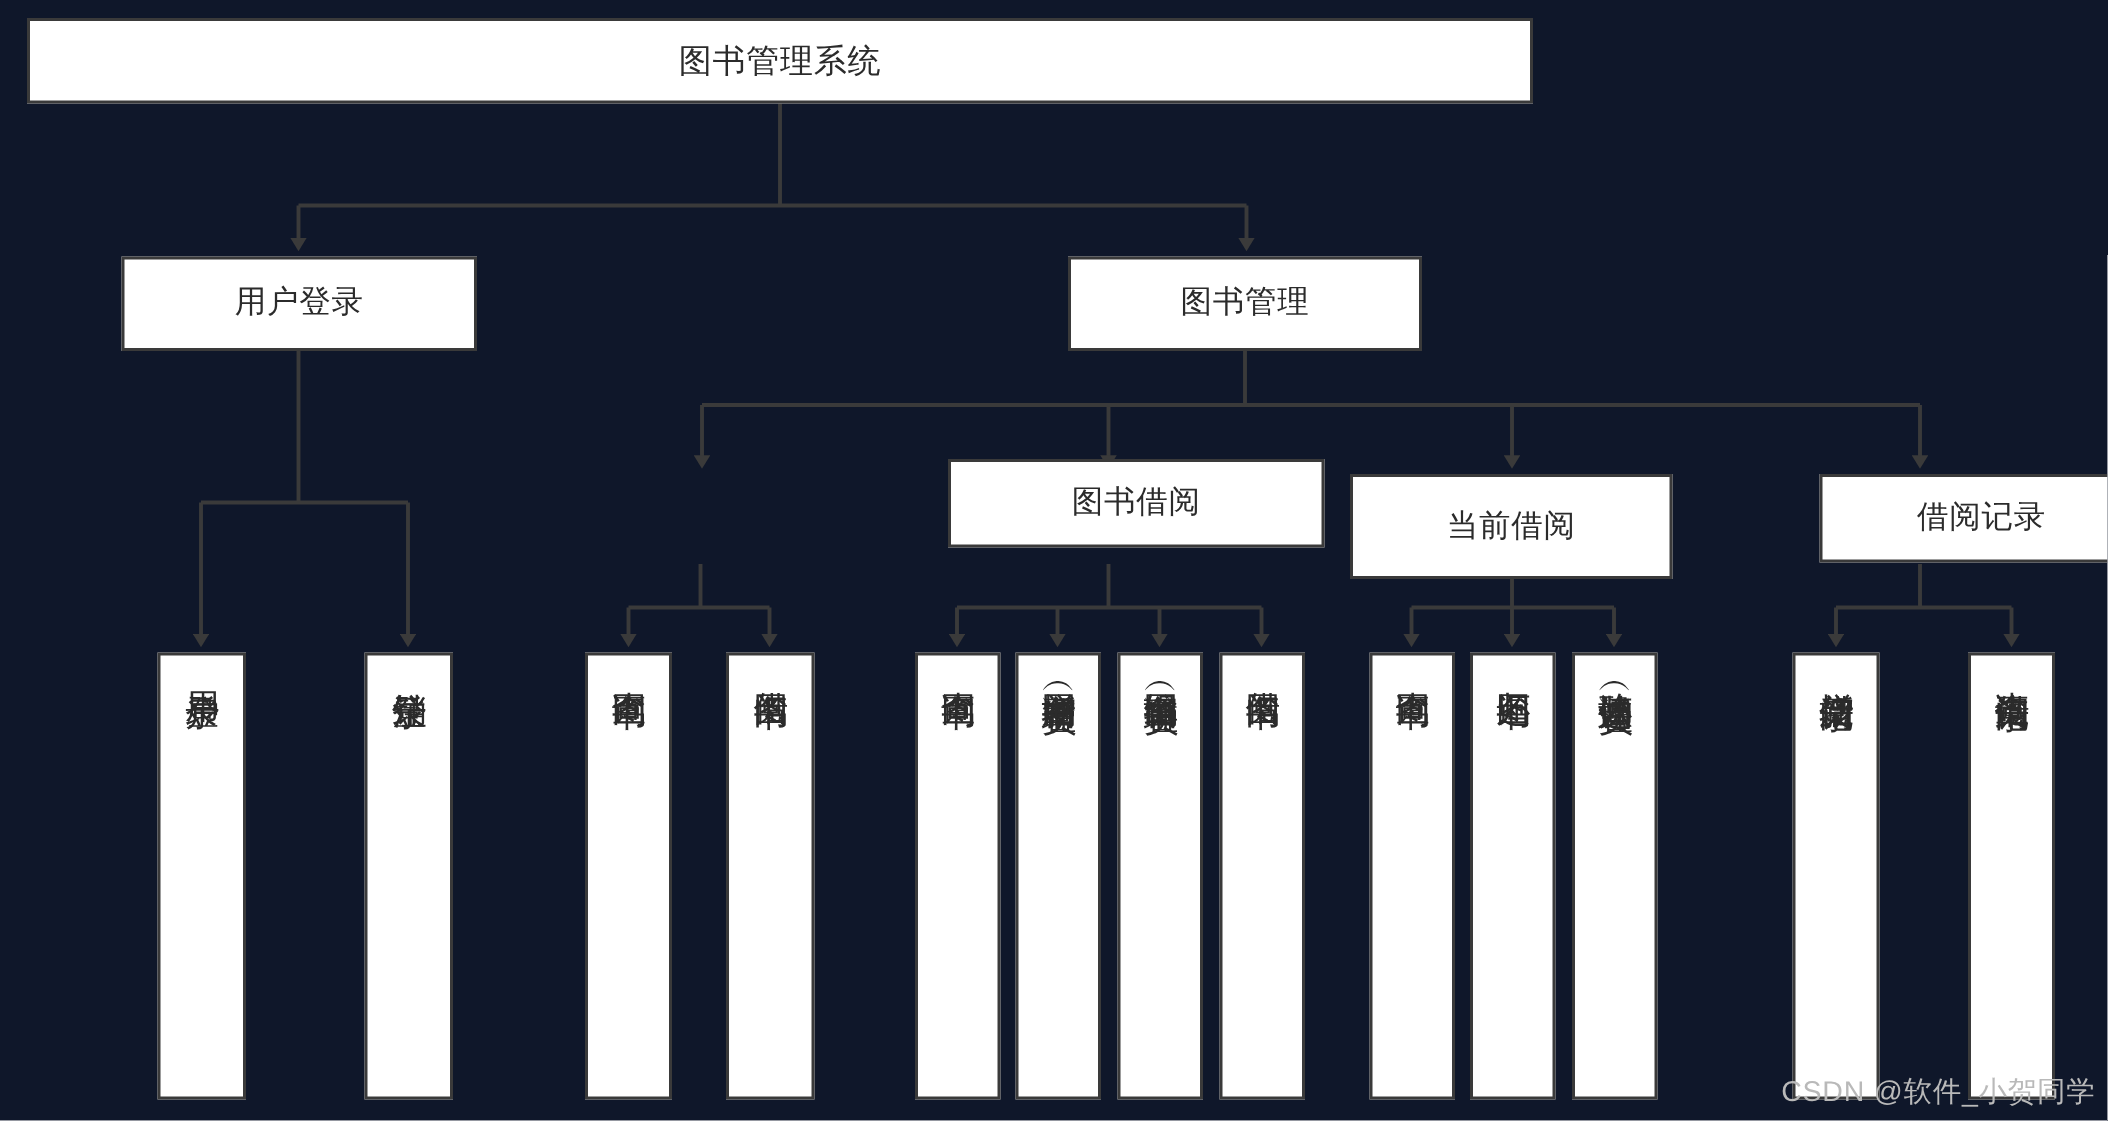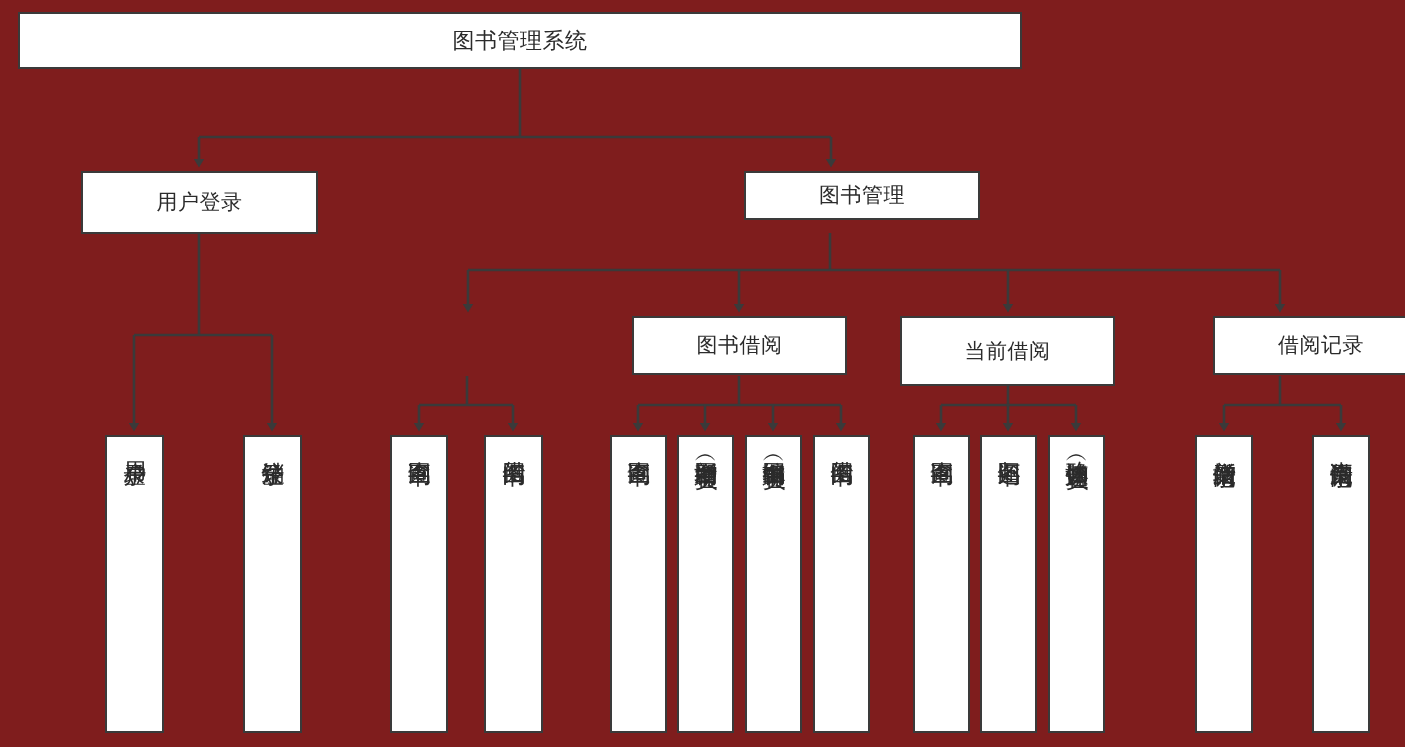--- a/index.html
+++ b/index.html
@@ -7,21 +7,21 @@
     padding: 0;
     background: #ffffff;
   }
   body {
     font-family: "Liberation Sans", "DejaVu Sans", sans-serif;
   }
   #stage {
     position: relative;
     width: 1405px;
     height: 747px;
-    background: #7f1d1d;
+    background: #0f172a;
     overflow: hidden;
   }
   svg.wires {
     position: absolute;
     left: 0;
     top: 0;
     width: 1405px;
     height: 747px;
     pointer-events: none;
   }
@@ -128,25 +128,25 @@
     </g>
   </svg>
 
   <div class="node horiz" id="title-node" style="left:18px; top:12px; width:1004px; height:57px;">
     <span class="label">图书管理系统</span>
   </div>
 
   <div class="node horiz" style="left:81px; top:171px; width:237px; height:63px;">
     <span class="label">用户登录</span>
   </div>
-  <div class="node horiz" style="left:744px; top:171px; width:236px; height:49px;">
+  <div class="node horiz" style="left:712px; top:171px; width:236px; height:63px;">
     <span class="label">图书管理</span>
   </div>
 
-  <div class="node horiz" style="left:632px; top:316px; width:215px; height:59px;">
+  <div class="node horiz" style="left:632px; top:306px; width:251px; height:59px;">
     <span class="label">图书借阅</span>
   </div>
   <div class="node horiz" style="left:900px; top:316px; width:215px; height:70px;">
     <span class="label">当前借阅</span>
   </div>
   <div class="node horiz" style="left:1172px; top:316px; width:216px; height:59px;margin-left:41px;">
     <span class="label">借阅记录</span>
   </div>
 
   <div class="node vert" style="left:105px; top:435px; width:59px; height:298px;">
@@ -186,14 +186,15 @@
     <span class="label">确认归还（管理员）</span>
   </div>
 
   <div class="node vert" style="left:1195px; top:435px; width:58px; height:298px;">
     <span class="label">新增借阅记录</span>
   </div>
   <div class="node vert" style="left:1312px; top:435px; width:58px; height:298px;">
     <span class="label">查询借阅记录</span>
   </div>
 
+  <div class="watermark">CSDN @软件_小贺同学</div>
 
 </div>
 
 </body></html>

